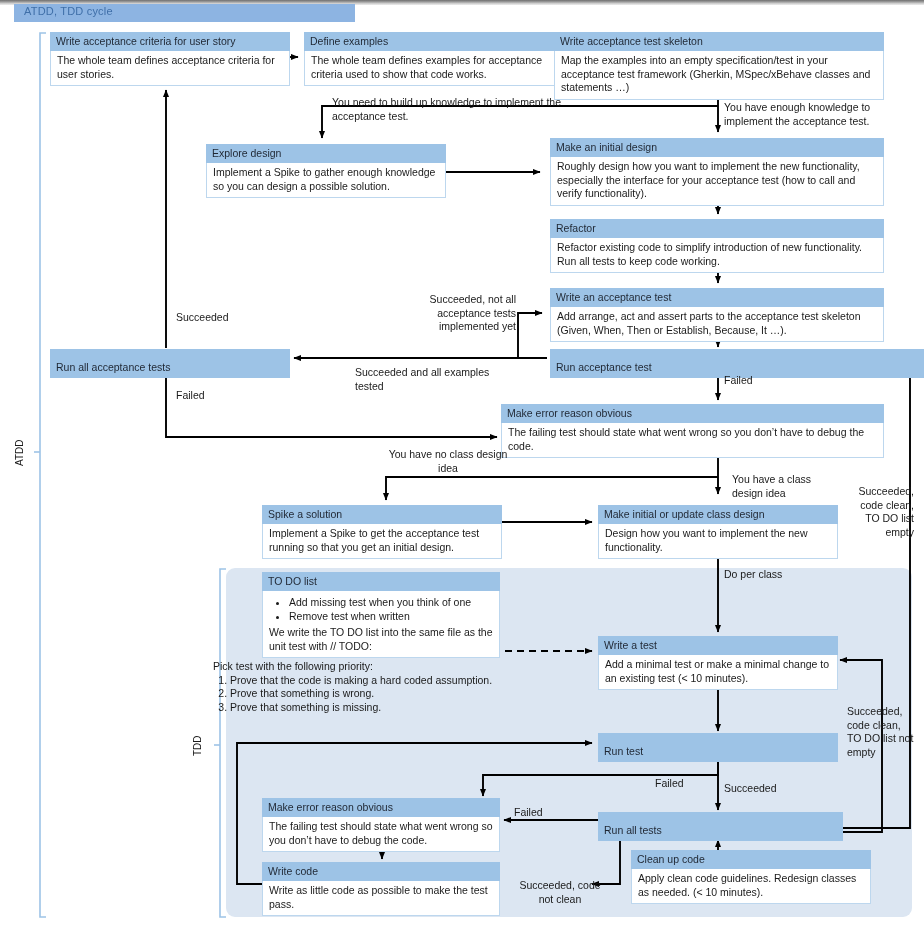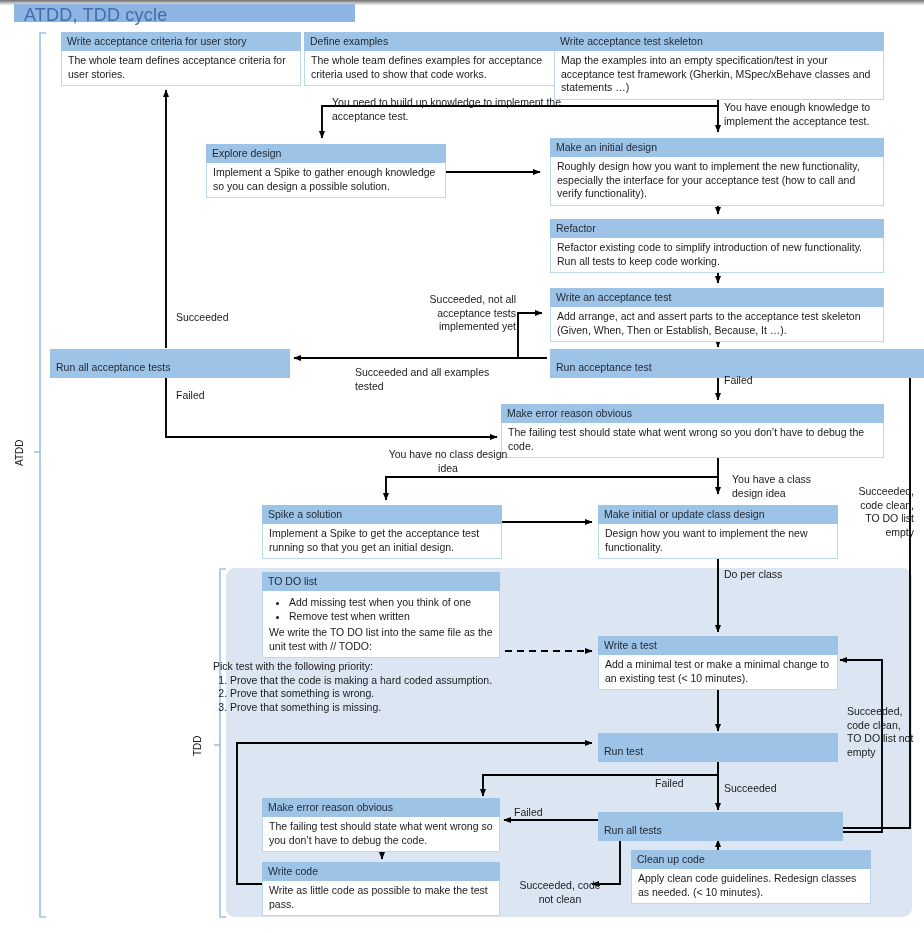--- a/index.html
+++ b/index.html
@@ -1,21 +1,21 @@
 <!DOCTYPE html>
 <html><head>
 <meta charset="utf-8">
 <style>
   html,body{margin:0;padding:0;background:#ffffff;}
   body{font-family:"Liberation Sans", sans-serif;}
   #page{position:relative;width:924px;height:933px;overflow:hidden;background:#fff;}
   #topstrip{position:absolute;left:0;top:0;width:924px;height:5px;
     background:linear-gradient(to bottom,#6f6f6f 0%,#9a9a9a 35%,#cfcfcf 70%,#eeeeee 100%);}
   #title-bar{position:absolute;left:14px;top:4px;width:341px;height:18px;background:#8db4e2;}
-  #title-bar .t{position:absolute;left:10px;top:1px;font-size:18px;color:#3f6fa8;letter-spacing:.2px;}
+  #title-bar .t{position:absolute;left:10px;top:1px;font-size:11px;color:#3f6fa8;letter-spacing:.2px;}
   svg#wires{position:absolute;left:0;top:0;width:924px;height:933px;}
   .box{position:absolute;box-sizing:border-box;}
   .box .hdr{background:#9dc3e6;color:#1f2733;font-size:10.5px;line-height:13px;padding:3px 6px 3px 6px;}
   .box .bdy{background:#ffffff;border:1px solid #bdd7ee;border-top:none;color:#1a1a1a;
     font-size:10.5px;line-height:13.5px;padding:3px 6px 4px 6px;}
   .box.hdronly .hdr{padding-top:12px;padding-bottom:4px;}
   .lbl{position:absolute;font-size:10.5px;line-height:13.5px;color:#1a1a1a;}
   .lbl.r{text-align:right;}
   .lbl.c{text-align:center;}
   .tdd-region{position:absolute;left:226px;top:568px;width:686px;height:349px;
@@ -107,21 +107,21 @@
 
     <g stroke="#9dc3e6" stroke-width="1.6" fill="none">
       <path d="M46,33 L40,33 L40,917 L46,917"></path>
       <path d="M40,452 L34,452"></path>
 
       <path d="M226,569 L220,569 L220,917 L226,917"></path>
       <path d="M220,745 L214,745"></path>
     </g>
   </svg>
 
-  <div class="box" style="left:61px;top:32px;width:240px;">
+  <div class="box" style="left:50px;top:32px;width:240px;">
     <div class="hdr">Write acceptance criteria for user story</div>
     <div class="bdy">The whole team defines acceptance criteria for user stories.</div>
   </div>
 
   <div class="box" style="left:304px;top:32px;width:275px;">
     <div class="hdr">Define examples</div>
     <div class="bdy">The whole team defines examples for acceptance criteria used to show that code works.</div>
   </div>
 
   <div class="box" style="left:554px;top:32px;width:330px;">

